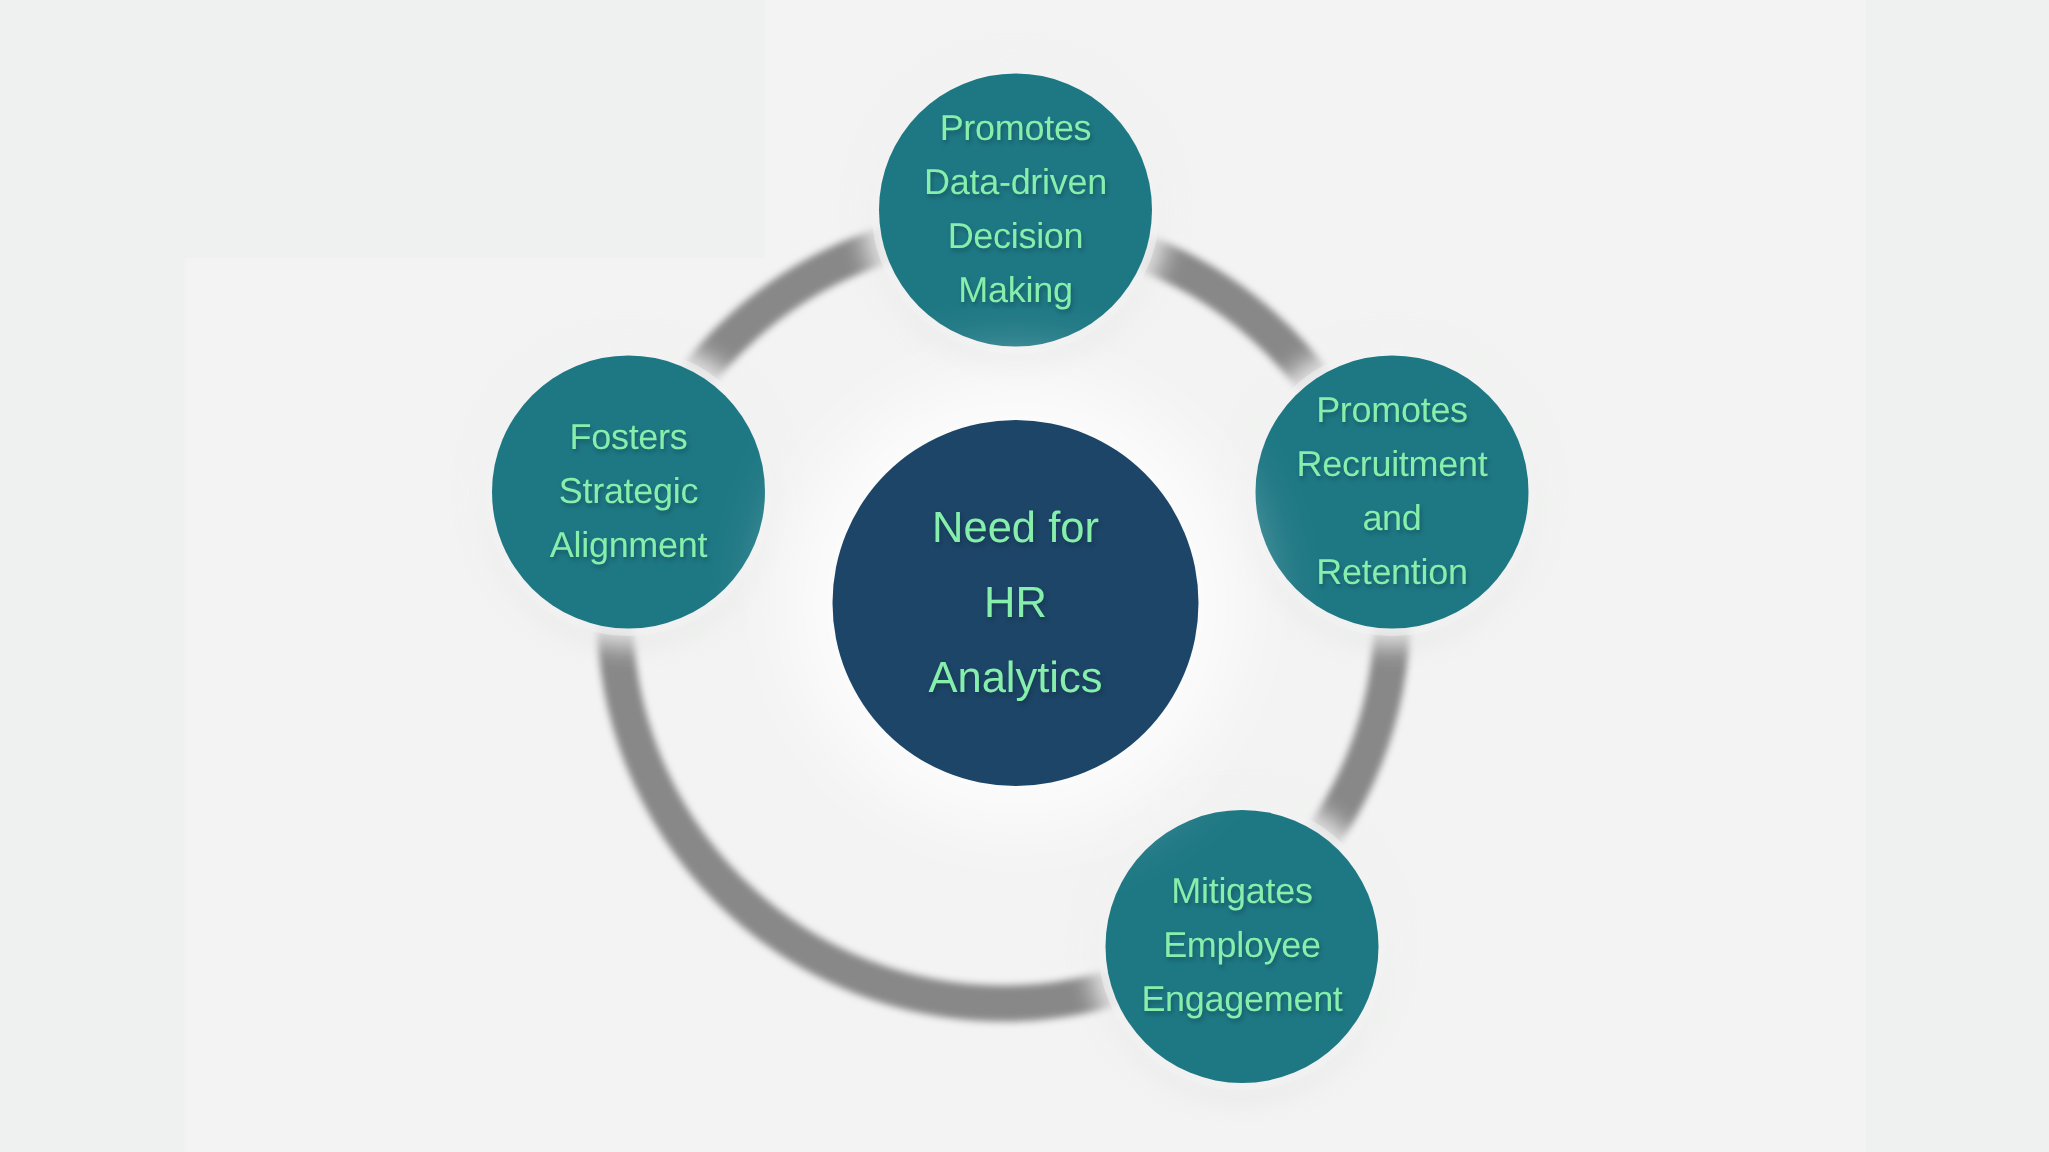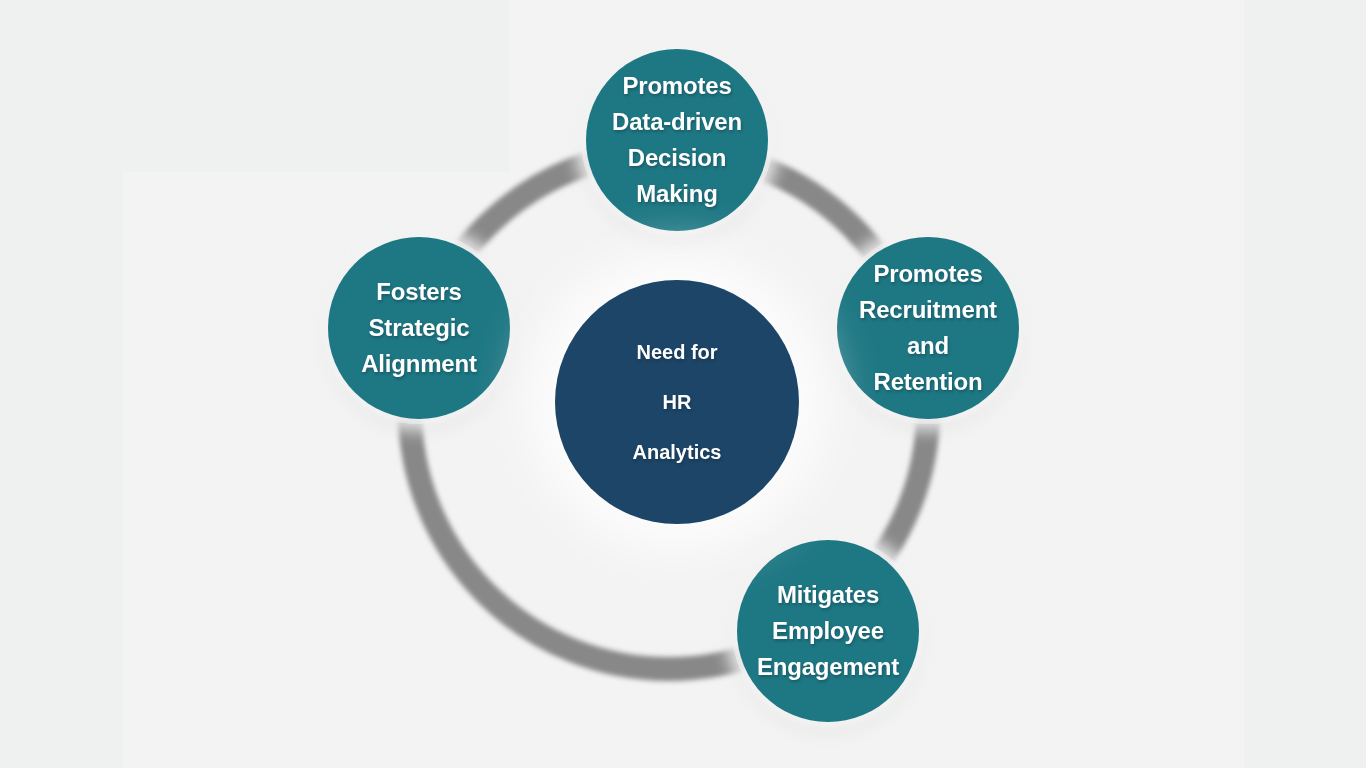--- a/index.html
+++ b/index.html
@@ -37,40 +37,40 @@
     filter: blur(2.5px);
   }
   
   .node, .hub {
     position: absolute;
     border-radius: 50%;
     display: flex;
     align-items: center;
     justify-content: center;
     text-align: center;
-    color: #ffffff;
-    font-weight: 700;
+    color: #86efac;
+    font-weight: 400;
     white-space: pre-line;
     text-shadow: 1px 2px 3px rgba(15, 35, 45, 0.35);
   }
   .node {
     width: 182px; height: 182px;
     background: #1e7884;
     font-size: 24px;
     line-height: 36px;
     letter-spacing: -0.2px;
     box-shadow:
       0 0 0 5px rgba(242, 243, 242, 0.55),
       0 0 16px 12px rgba(242, 243, 242, 0.9),
       0 8px 18px rgba(0, 0, 0, 0.10);
   }
   .hub {
     width: 244px; height: 244px;
     background: #1d4567;
-    font-size: 20px;
+    font-size: 29px;
     line-height: 50px;
     box-shadow: 0 0 50px 28px rgba(255, 255, 255, 0.75);
   }
   .node-top         { left: 586px; top: 49px;  }
   .node-upper-right { left: 837px; top: 237px; }
   .node-lower-right { left: 737px; top: 540px; }
   .node-lower-left  { left: 431px; top: 540px; }
   .node-upper-left  { left: 328px; top: 237px; }
   .hub              { left: 555px; top: 280px; }
 </style>

